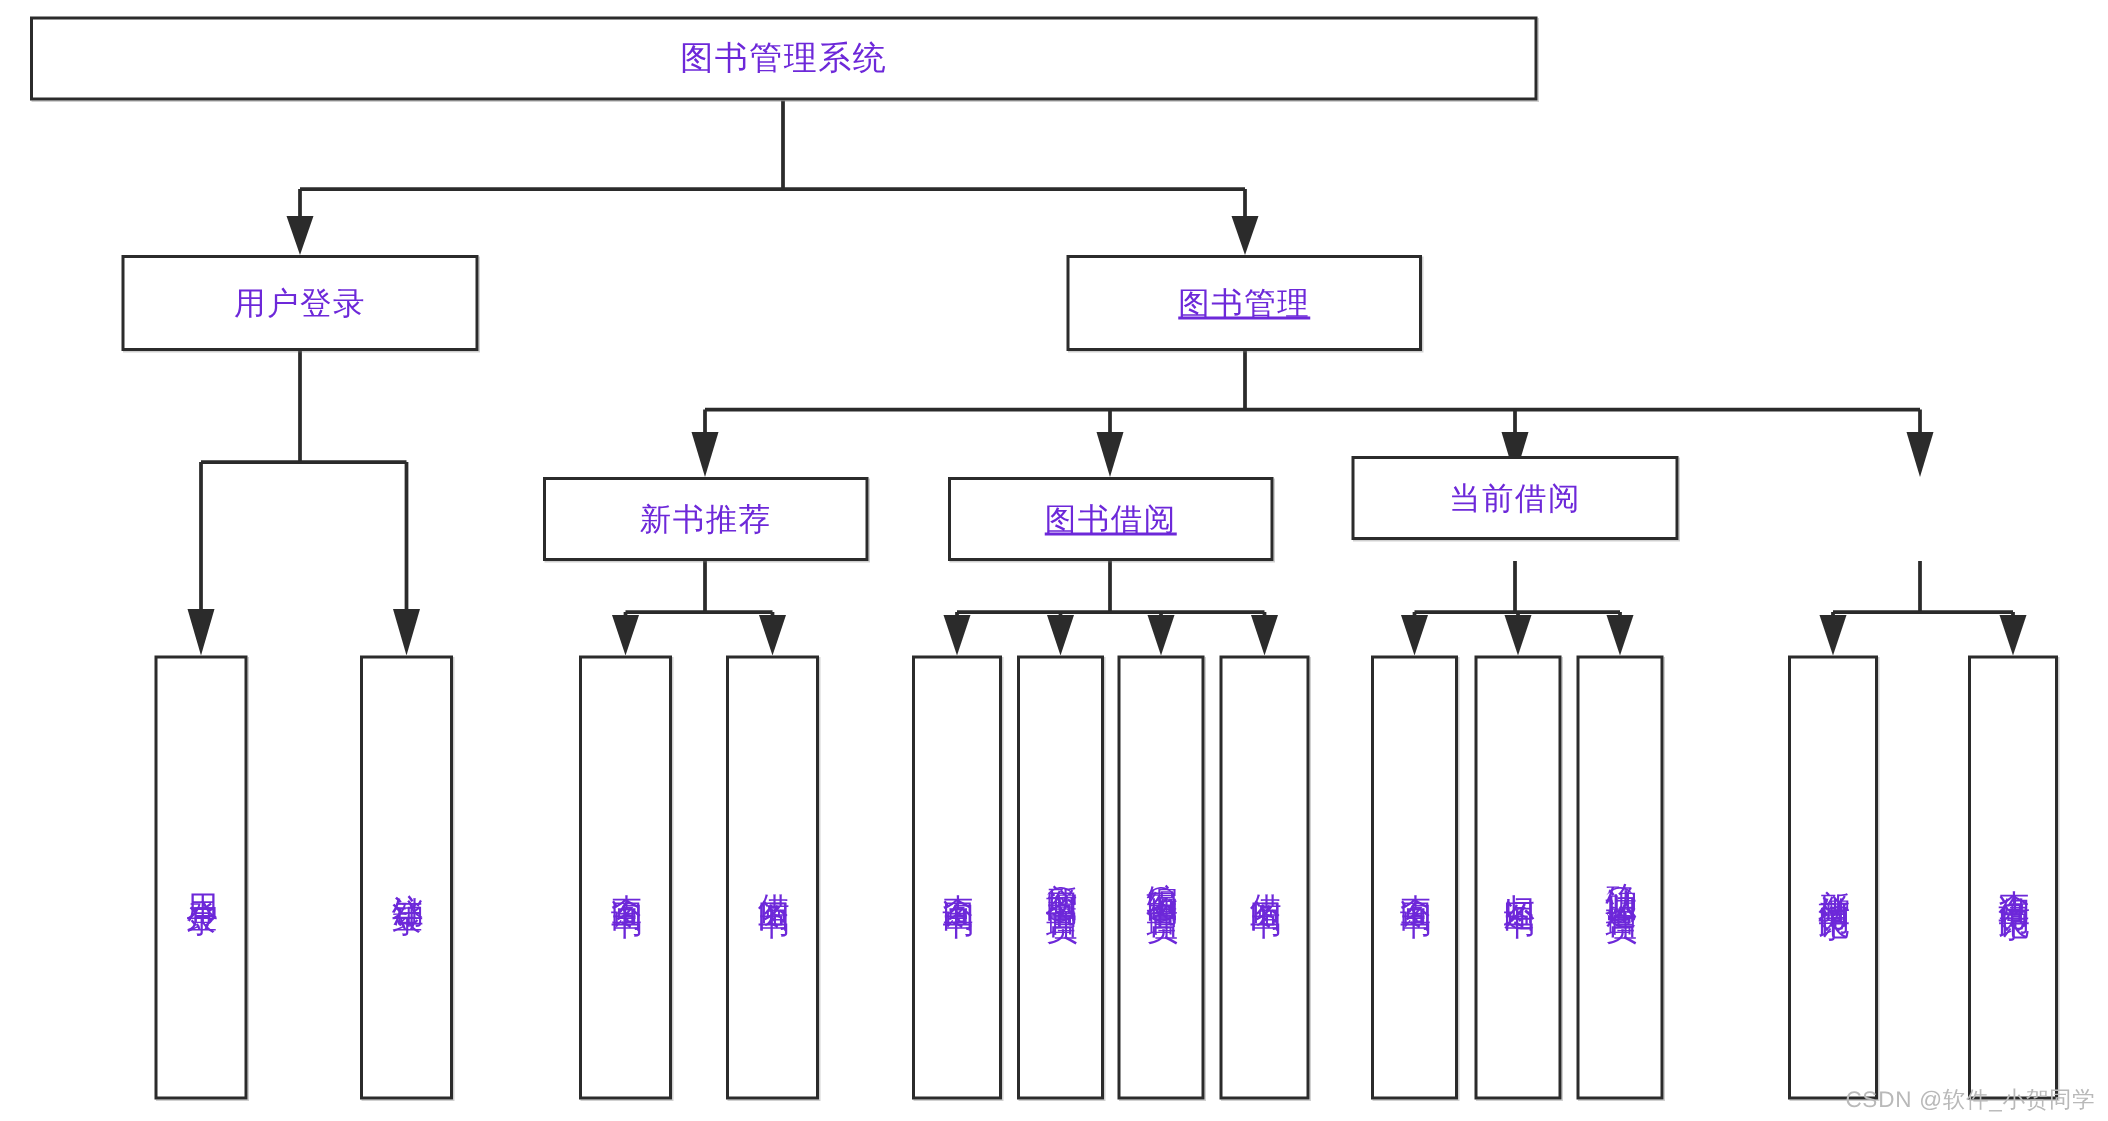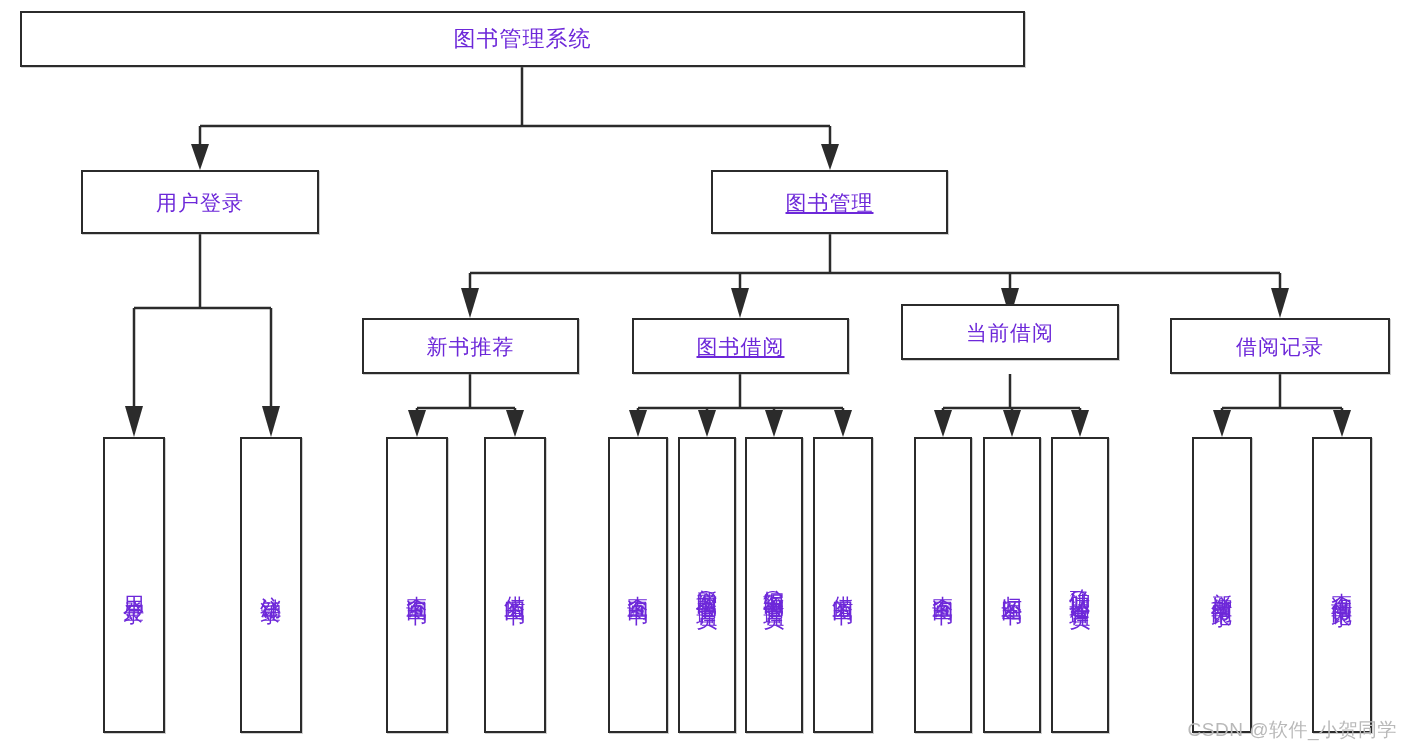--- a/index.html
+++ b/index.html
@@ -69,21 +69,21 @@
     fill: none;
   }
   #wires polygon {
     fill: #2b2b2b;
   }
   
   .watermark {
     position: absolute;
     right: 8px;
     bottom: 4px;
-    font-size: 19px;
+    font-size: 15px;
     color: #b9b9b9;
     letter-spacing: 0.5px;
     white-space: nowrap;
     font-family: "Liberation Sans", "DejaVu Sans", sans-serif;
   }
 </style>
 </head>
 <body>
 
 <div id="canvas">
@@ -168,23 +168,20 @@
   </div>
 
   <div class="node h" style="left:632px; top:318px; width:217px; height:56px;text-decoration:underline;">
     <span>图书借阅</span>
   </div>
 
   <div class="node h" style="left:901px; top:304px; width:218px; height:56px;">
     <span>当前借阅</span>
   </div>
 
-  <div class="node h" style="left:1170px; top:318px; width:220px; height:56px;">
-    <span>借阅记录</span>
-  </div>
 
   <div class="node v" style="left:103px; top:437px; width:62px; height:296px;">
     <span class="txt">用户登录</span>
   </div>
 
   <div class="node v" style="left:240px; top:437px; width:62px; height:296px;">
     <span class="txt">注销登录</span>
   </div>
 
   <div class="node v" style="left:386px; top:437px; width:62px; height:296px;">

